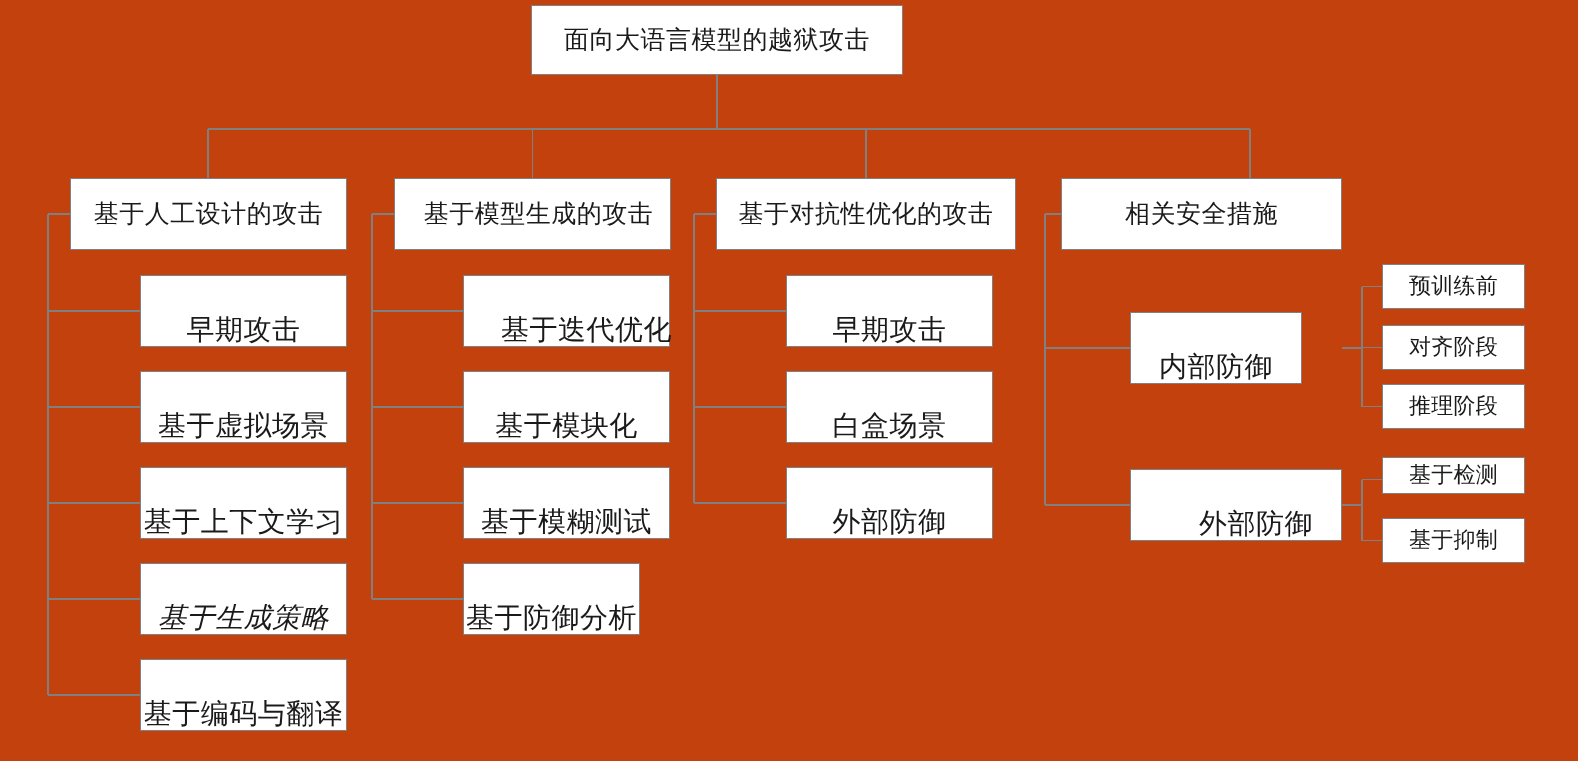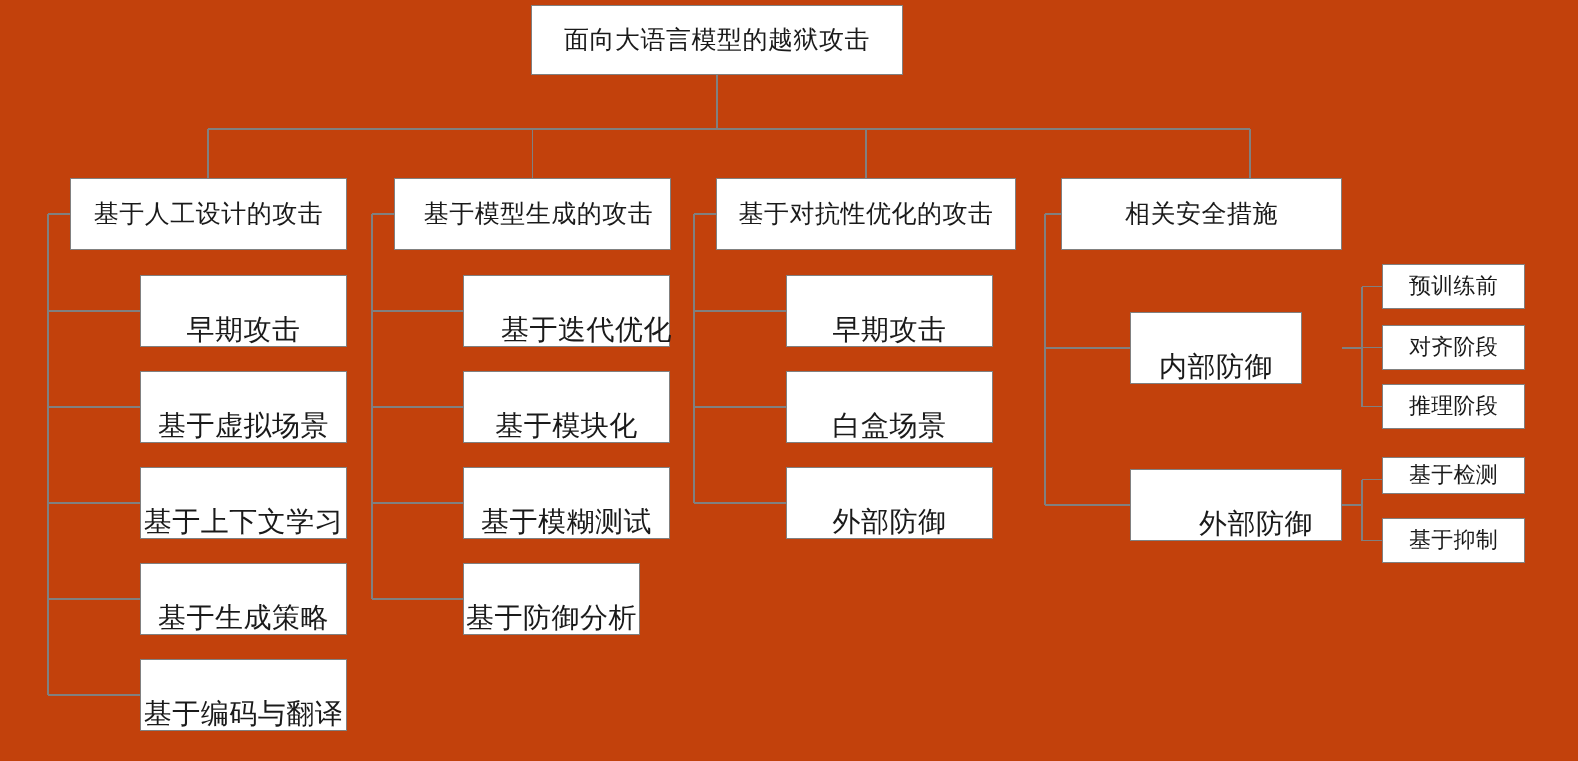--- a/index.html
+++ b/index.html
@@ -98,21 +98,21 @@
       </div>
       <div class="node lvl2" style="left: 140px; top: 275px; width: 207px; height: 72px;">
         <span>早期攻击</span>
       </div>
       <div class="node lvl2" style="left: 140px; top: 371px; width: 207px; height: 72px;">
         <span>基于虚拟场景</span>
       </div>
       <div class="node lvl2" style="left: 140px; top: 467px; width: 207px; height: 72px;">
         <span>基于上下文学习</span>
       </div>
-      <div class="node lvl2" style="left: 140px; top: 563px; width: 207px; height: 72px;">
+      <div class="node lvl2" style="left: 140px; top: 563px; width: 207px; height: 72px; font-style: italic;">
         <span>基于生成策略</span>
       </div>
       <div class="node lvl2" style="left: 140px; top: 659px; width: 207px; height: 72px;">
         <span>基于编码与翻译</span>
       </div>
       <div class="node lvl1" style="left: 394px; top: 178px; width: 277px; height: 72px; padding-left: 12px;">
         <span>基于模型生成的攻击</span>
       </div>
       <div class="node lvl2" style="left: 463px; top: 275px; width: 207px; height: 72px; padding-left: 40px;">
         <span>基于迭代优化</span>

